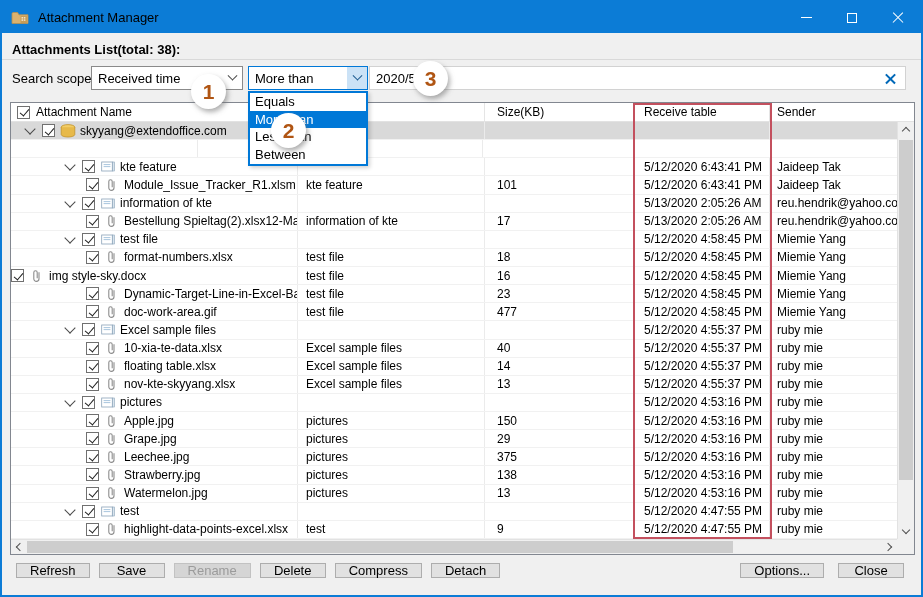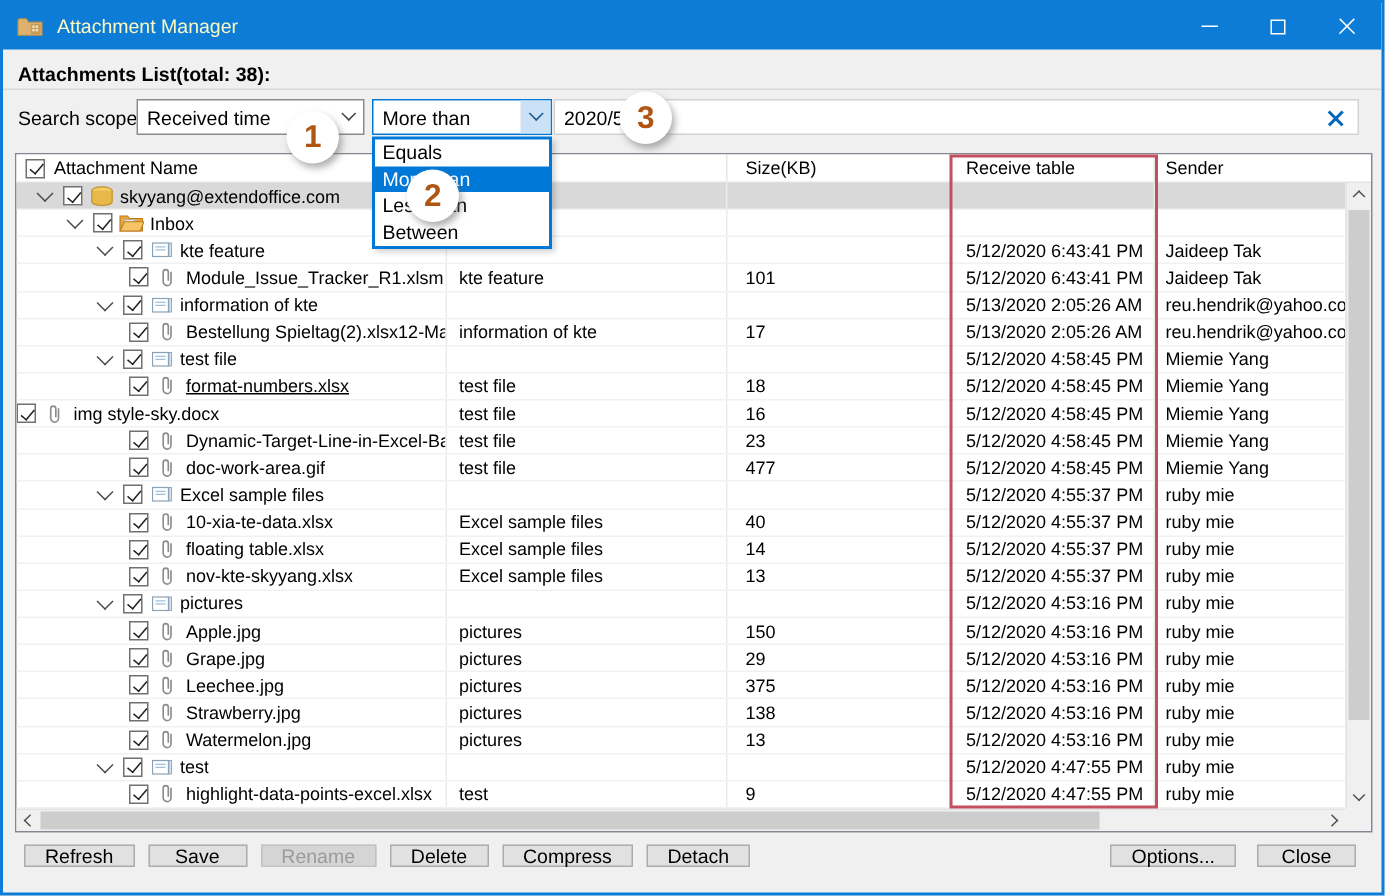--- a/index.html
+++ b/index.html
@@ -6,21 +6,21 @@
     --accent:#0078d7;
     --titlebar:#0c7cd6;
     --red:#c3505e;
     --anno:#b05513;
   }
   *{margin:0;padding:0;box-sizing:border-box}
   body{width:923px;height:597px;font-family:"Liberation Sans",sans-serif;background:#fff}
   .window{position:relative;width:923px;height:597px;background:#f0f0f0;border:2px solid var(--titlebar);overflow:hidden}
 
   
-  .titlebar{position:absolute;left:0;top:0;right:0;height:31px;background:var(--titlebar);display:flex;align-items:center;color:#fef9c3}
+  .titlebar{position:absolute;left:0;top:0;right:0;height:31px;background:var(--titlebar);display:flex;align-items:center;color:#000000}
   .app-icon{margin-left:9px;display:flex;align-items:center}
   .title{font-size:13px;margin-left:9px}
   .win-controls{margin-left:auto;display:flex;height:100%}
   .win-btn{width:46px;height:100%;display:flex;align-items:center;justify-content:center}
   .glyph-min{width:11px;height:1px;background:#fff}
   .glyph-max{width:10px;height:10px;border:1px solid #fff}
   .glyph-x{position:relative;width:12px;height:12px}
   .glyph-x::before,.glyph-x::after{content:"";position:absolute;left:-1px;top:5px;width:14px;height:1.3px;background:#fff}
   .glyph-x::before{transform:rotate(45deg)}
   .glyph-x::after{transform:rotate(-45deg)}
@@ -193,33 +193,20 @@
               </svg>
             </span>
             <span class="rlabel bold">skyyang@extendoffice.com</span>
           </div>
           <div class="cell c2"></div>
           <div class="cell c3"></div>
           <div class="cell c4"></div>
           <div class="cell c5"></div>
         </div>
         <div class="trow">
-          <div class="cell c1" style="padding-left: 35px;">
-            <span class="tree-chevron"></span>
-            <span class="cb"></span>
-            <span class="ricon">
-              <svg width="17" height="13" viewBox="0 0 17 13">
-                <path d="M1 2 h5 l1.2 1.6 H16 V12 H1 Z" fill="#e9a33b" stroke="#b97b1e" stroke-width="0.7"></path>
-                <rect x="3.4" y="4.6" width="8" height="5" fill="#fdfdfd" stroke="#b0b0b0" stroke-width="0.6"></rect>
-                <path d="M3.4 4.6 l4 2.6 4-2.6" fill="none" stroke="#b0b0b0" stroke-width="0.6"></path>
-                <path d="M1 12 L4 5.8 H17 L14.5 12 Z" fill="#f6c465" stroke="#b97b1e" stroke-width="0.7"></path>
-              </svg>
-            </span>
-            <span class="rlabel bold">Inbox</span>
-          </div>
           <div class="cell c2"></div>
           <div class="cell c3"></div>
           <div class="cell c4"></div>
           <div class="cell c5"></div>
         </div>
         <div class="trow">
           <div class="cell c1" style="padding-left: 55px;">
             <span class="tree-chevron"></span>
             <span class="cb"></span>
             <span class="ricon">
@@ -299,21 +286,21 @@
               </svg>
             </span>
             <span class="rlabel">test file</span>
           </div>
           <div class="cell c2"></div>
           <div class="cell c3"></div>
           <div class="cell c4">5/12/2020 4:58:45 PM</div>
           <div class="cell c5">Miemie Yang</div>
         </div>
         <div class="trow">
-          <div class="cell c1" style="padding-left: 75px; text-decoration: underline;">
+          <div class="cell c1" style="padding-left: 75px;">
             <span class="cb"></span>
             <span class="ricon">
               <svg width="9" height="14" viewBox="0 0 9 14">
                 <path d="M7 3.2 v6.6 a2.6 2.6 0 0 1 -5.2 0 V3.4 a1.7 1.7 0 0 1 3.4 0 v5.8" fill="none" stroke="#8c8c8c" stroke-width="1.1"></path>
               </svg>
             </span>
             <span class="rlabel">format-numbers.xlsx</span>
           </div>
           <div class="cell c2">test file</div>
           <div class="cell c3">18</div>

